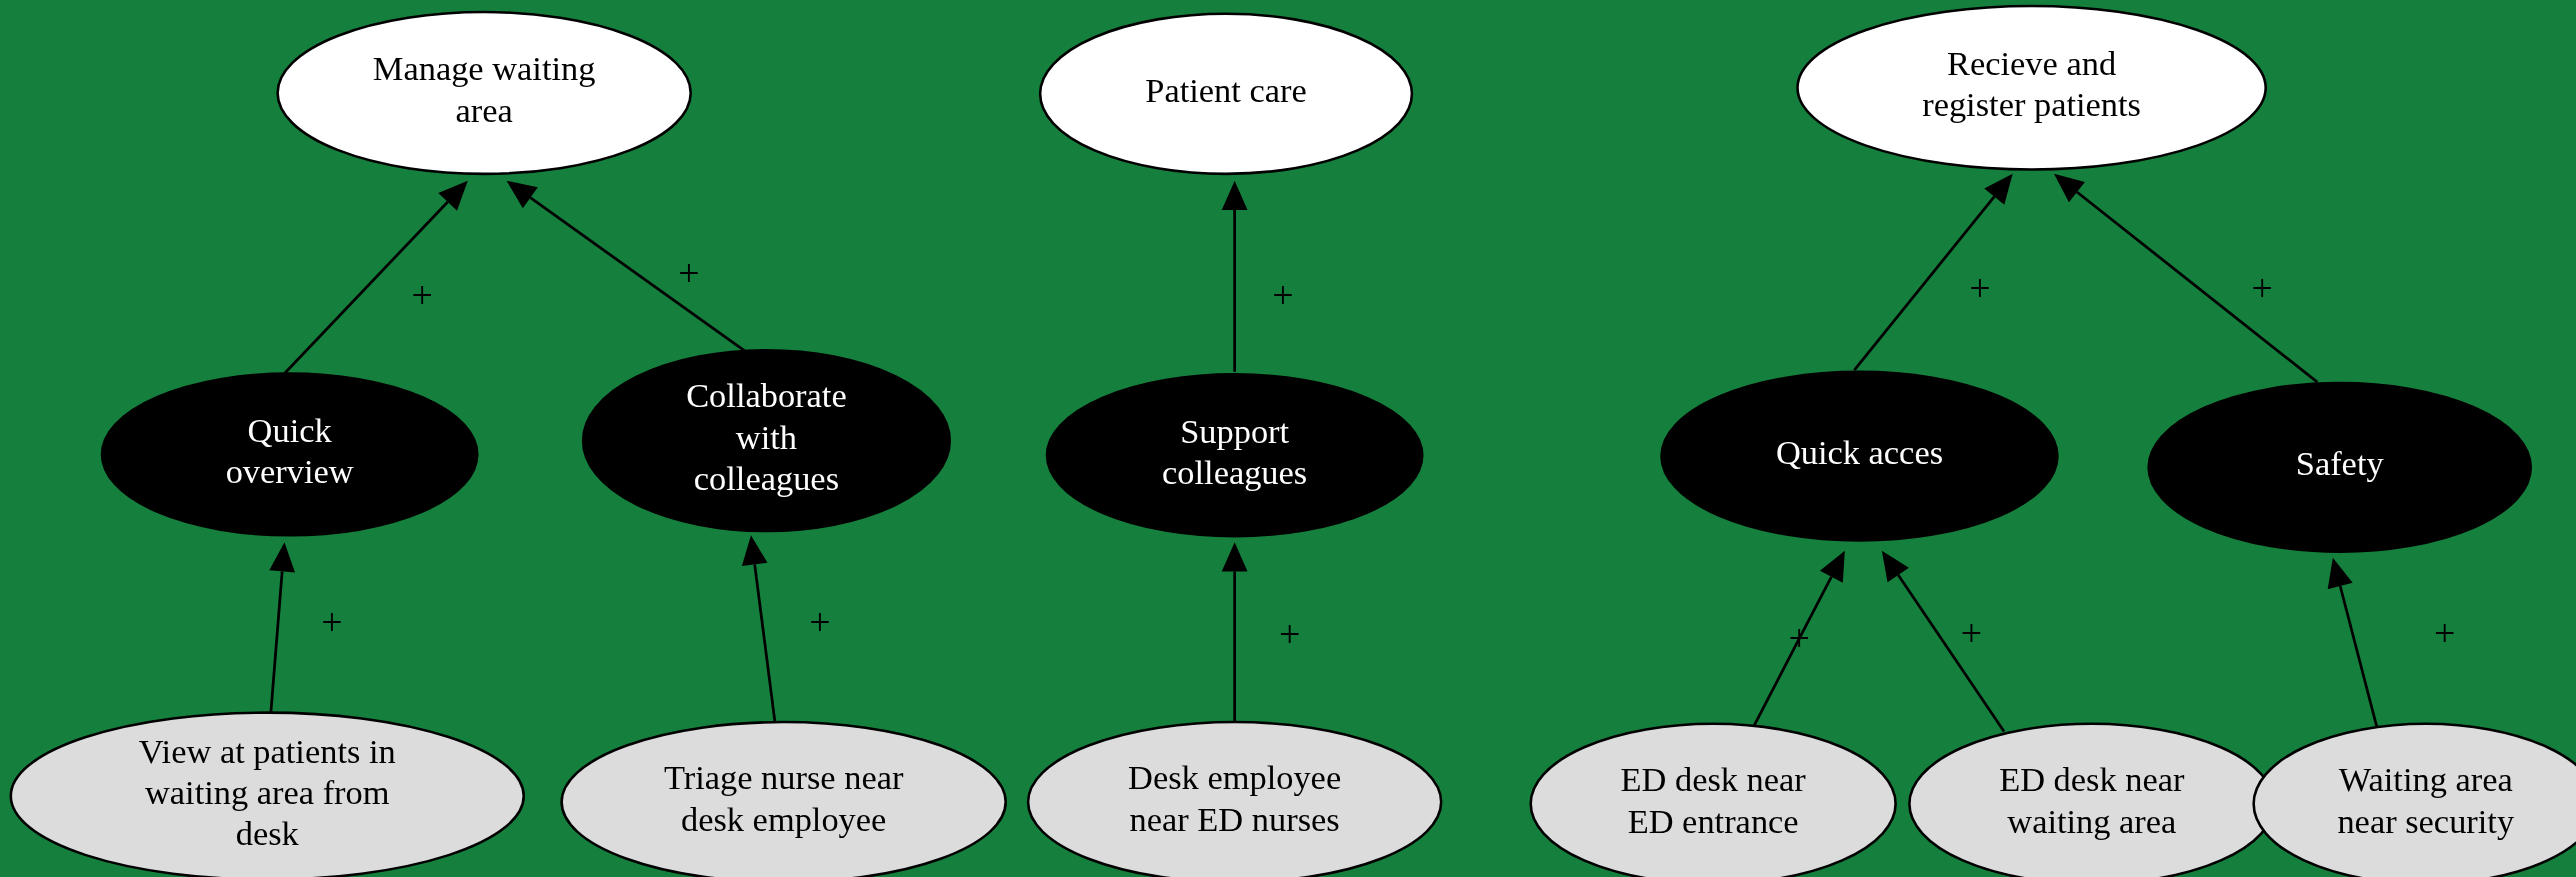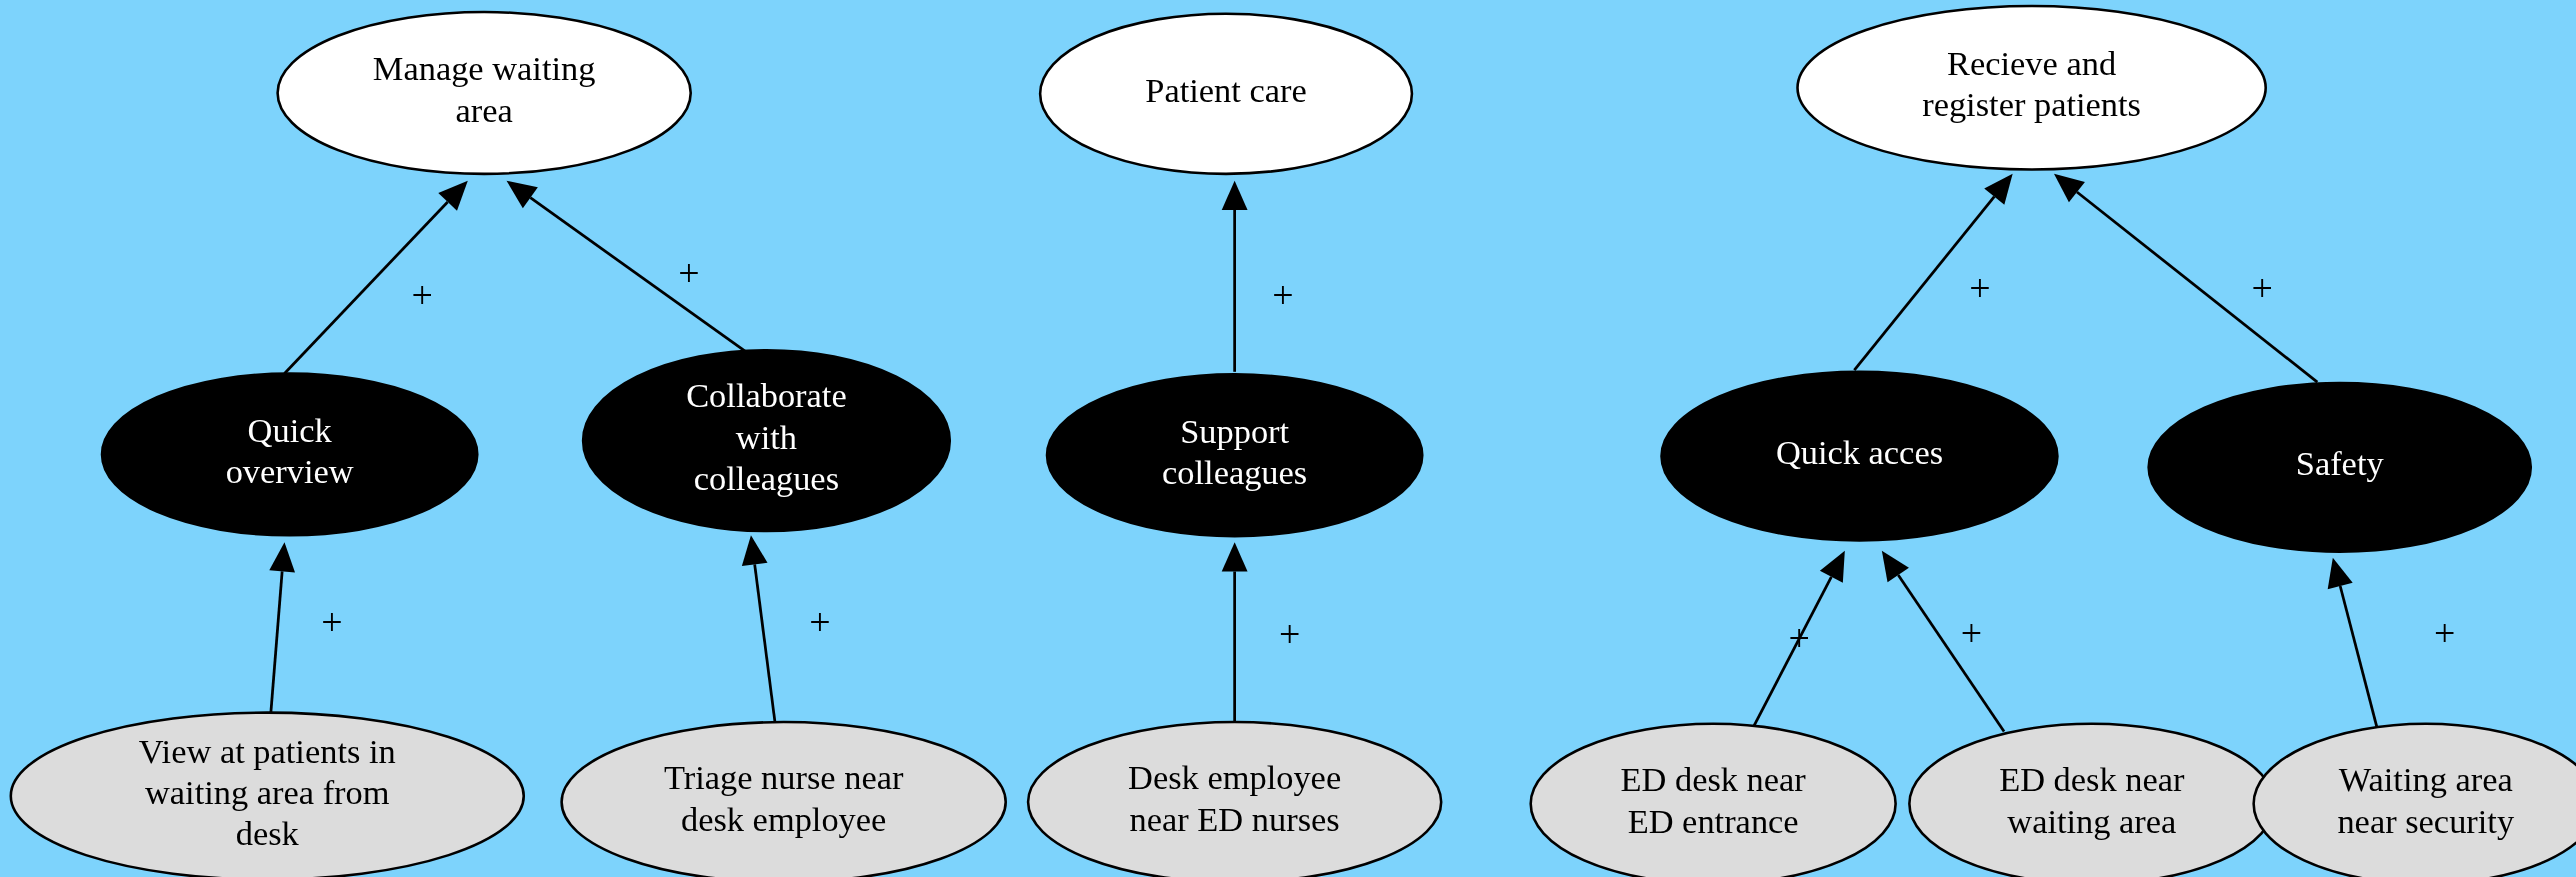--- a/index.html
+++ b/index.html
@@ -5,21 +5,21 @@
 <style>
   html, body {
     margin: 0;
     padding: 0;
     background: #ffffff;
   }
   #canvas {
     position: relative;
     width: 2576px;
     height: 877px;
-    background: #7dd3fc;
+    background: #15803d;
     font-family: "Liberation Serif", "DejaVu Serif", serif;
     overflow: hidden;
   }
   svg#diagram {
     display: block;
     width: 2576px;
     height: 877px;
   }
   .node-ellipse-white {
     fill: #ffffff;

